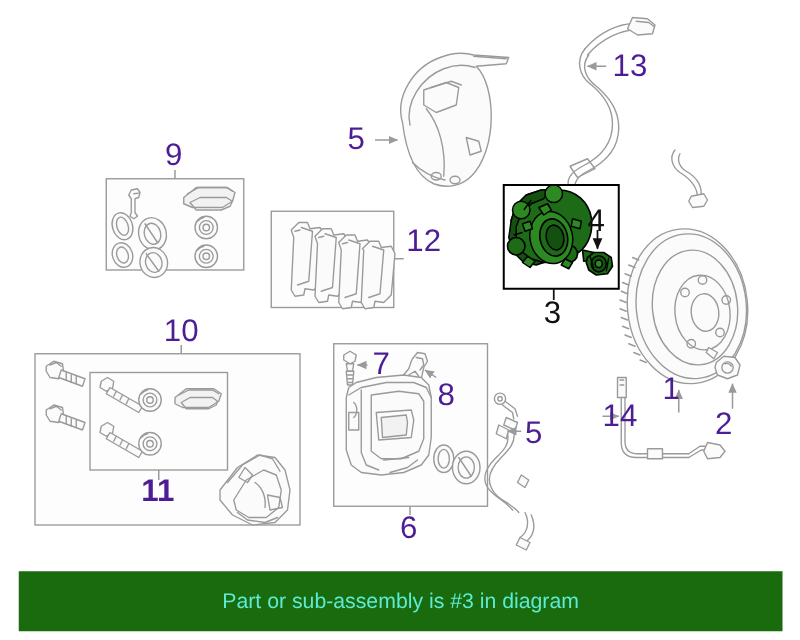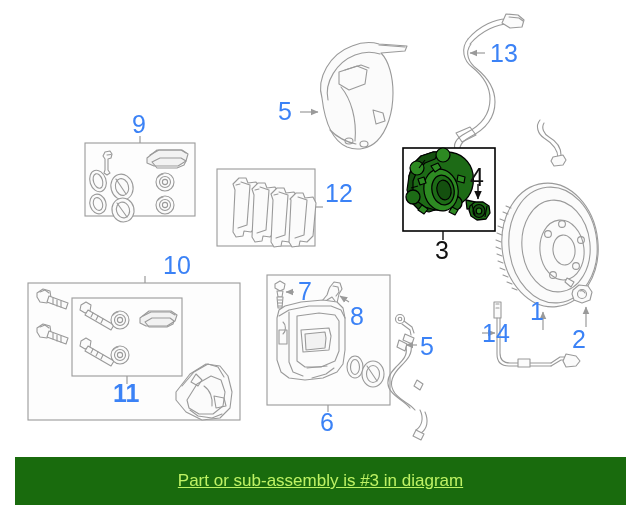--- a/index.html
+++ b/index.html
@@ -8,43 +8,42 @@
     width:640px;height:512px;overflow:hidden;
     font-family:"Liberation Sans","DejaVu Sans",sans-serif;
     -webkit-font-smoothing:antialiased;
   }
   #diagram-root{position:relative;width:640px;height:512px;background:#fff;}
   #diagram-canvas{position:absolute;left:0;top:0;width:640px;height:512px;}
   .num{
     position:absolute;
     font-family:"Liberation Sans","DejaVu Sans",sans-serif;
     font-size:25px;line-height:25px;
-    color:#3b82f6;
+    color:#4c1d95;
     letter-spacing:0px;
     user-select:none;
     white-space:nowrap;
   }
   .num.dark{color:#111111;}
   
   #banner{
     position:absolute;
     left:15px;top:457px;width:611px;height:48px;
     background:#196b0d;
     display:flex;flex-direction:column;
     align-items:center;justify-content:center;
     box-sizing:border-box;
   }
   #banner .bline{
-    color:#bef264;
+    color:#5eead4;
     font-family:"Liberation Sans","DejaVu Sans",sans-serif;
     font-size:17px;
     line-height:22px;
     text-align:center;
     white-space:nowrap;
-    text-decoration:underline;
   }
 </style>
 </head>
 <body>
 
 <div id="diagram-root">
 
   <svg id="diagram-canvas" viewBox="0 0 640 512" xmlns="http://www.w3.org/2000/svg">
     <defs>
       <style>
@@ -372,21 +371,21 @@
 
   <div class="num" style="left:530px;top:299px;">1</div>
   <div class="num" style="left:572px;top:327px;">2</div>
   <div class="num dark" style="left:435px;top:238px;">3</div>
   <div class="num dark" style="left:470px;top:165px;">4</div>
   <div class="num" style="left:278px;top:99px;">5</div>
   <div class="num" style="left:320px;top:410px;">6</div>
   <div class="num" style="left:298px;top:279px;">7</div>
   <div class="num" style="left:350px;top:304px;">8</div>
   <div class="num" style="left:132px;top:112px;">9</div>
-  <div class="num" style="left:131px;top:253px;margin-left:32px;">10</div>
+  <div class="num" style="left:131px;top:253px;">10</div>
   <div class="num" style="left:113px;top:381px;font-weight:bold;">11</div>
   <div class="num" style="left:325px;top:181px;">12</div>
   <div class="num" style="left:490px;top:41px;">13</div>
   <div class="num" style="left:452px;top:321px;margin-left:30px;">14</div>
   <div class="num" style="left:420px;top:334px;">5</div>
 
   <div id="banner">
     <div class="bline">Part or sub-assembly is #3 in diagram</div>
   </div>
 

